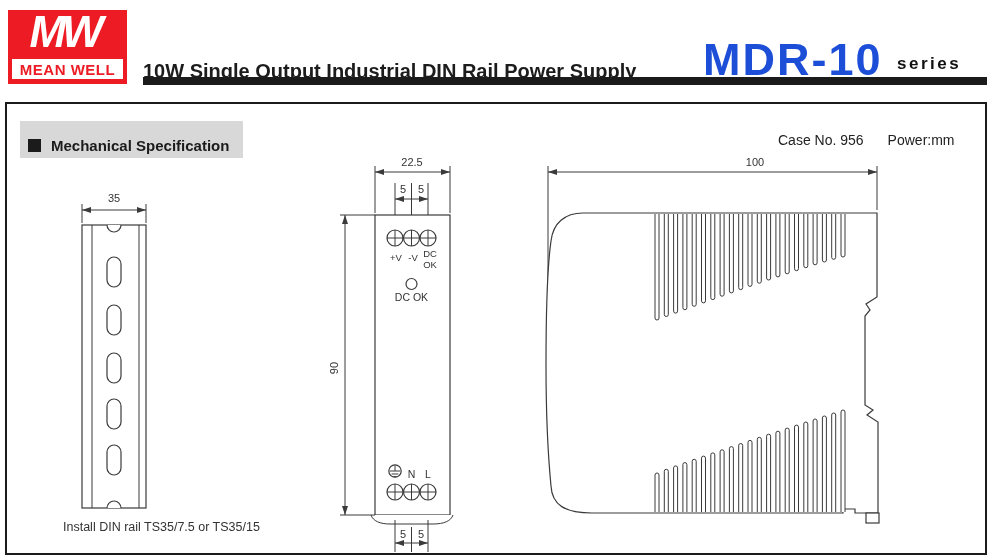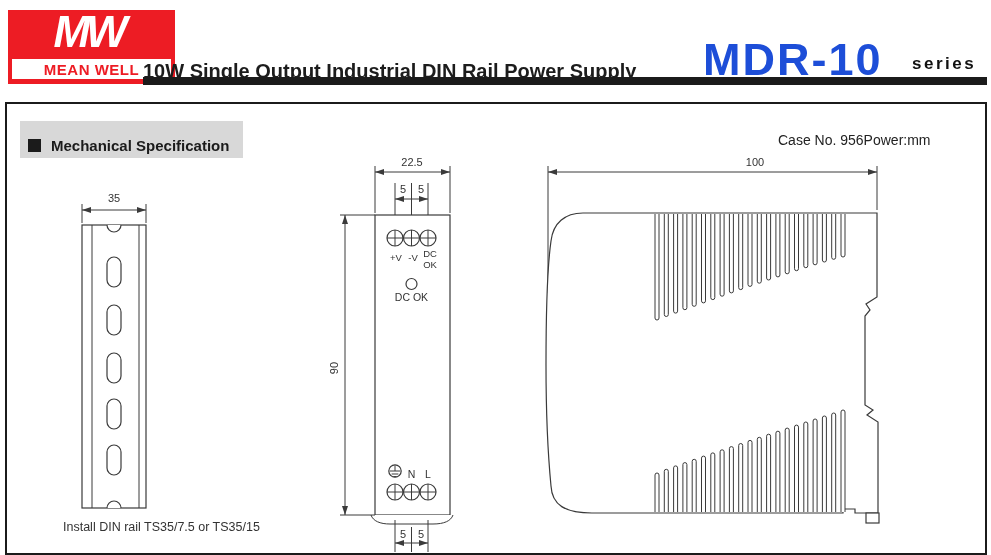--- a/index.html
+++ b/index.html
@@ -1,33 +1,33 @@
 <!DOCTYPE html>
 <html style="--brand-red: #ed1c24;"><head>
 <meta charset="utf-8">
 <style>
   html,body{margin:0;padding:0;background:#fff;}
   body{width:991px;height:555px;position:relative;font-family:"Liberation Sans",sans-serif;overflow:hidden;}
   .abs{position:absolute;}
   
-  .logo{left:8px;top:10px;width:119px;height:74px;background:var(--brand-red,#ed1c24);padding-left:48px;}
+  .logo{left:8px;top:10px;width:119px;height:74px;background:var(--brand-red,#ed1c24);}
   .logo-mw{position:absolute;left:0;right:0;top:-4px;height:52px;display:flex;align-items:center;justify-content:center;
            color:#fff;font-style:italic;font-weight:800;font-size:44px;letter-spacing:-4px;padding-right:6px;}
   .logo-band{position:absolute;left:4px;right:4px;bottom:5px;height:20px;background:#fff;display:flex;align-items:center;justify-content:center;}
   .logo-band span{color:var(--brand-red,#ed1c24);font-weight:700;font-size:15px;letter-spacing:0.5px;}
   .title{left:143px;top:60px;font-size:20px;font-weight:600;color:#1c1c1c;white-space:nowrap;}
   .model{left:703px;top:34px;font-size:45px;font-weight:700;letter-spacing:2px;color:#1d4ed8;}
-  .series{left:897px;top:54px;font-size:17px;font-weight:700;letter-spacing:2.5px;color:#111;margin-left:15px;}
+  .series{left:897px;top:54px;font-size:17px;font-weight:700;letter-spacing:2.5px;color:#111;}
   .rule{left:143px;top:77px;width:844px;height:8px;background:#1b1b1b;}
   
   .specbox{left:5px;top:102px;width:978px;height:449px;border:2px solid #1b1b1b;background:#fff;}
   .heading{left:20px;top:121px;background:#d8d8d8;padding:16px 14px 4px 8px;display:flex;align-items:center;}
   .heading .sq{width:13px;height:13px;background:#1b1b1b;margin-right:10px;}
   .heading .tx{font-size:15px;font-weight:700;color:#1b1b1b;white-space:nowrap;}
-  .caseline{left:778px;top:132px;display:flex;font-size:14px;color:#222;white-space:nowrap;}
+  .caseline{left:778px;top:132px;display:flex;gap:24px;font-size:14px;color:#222;white-space:nowrap;}
   svg.canvas{position:absolute;left:0;top:0;}
   svg text{font-family:"Liberation Sans",sans-serif;fill:#333;}
   .dim{font-size:11px;}
   .lbl{font-size:9.5px;}
   .lbl2{font-size:10.5px;}
   .cap{font-size:12.5px;}
   .ln{stroke:#3a3a3a;stroke-width:1;fill:none;}
   .shape{stroke:#3a3a3a;stroke-width:1.2;fill:#fff;}
 </style>
 </head>

